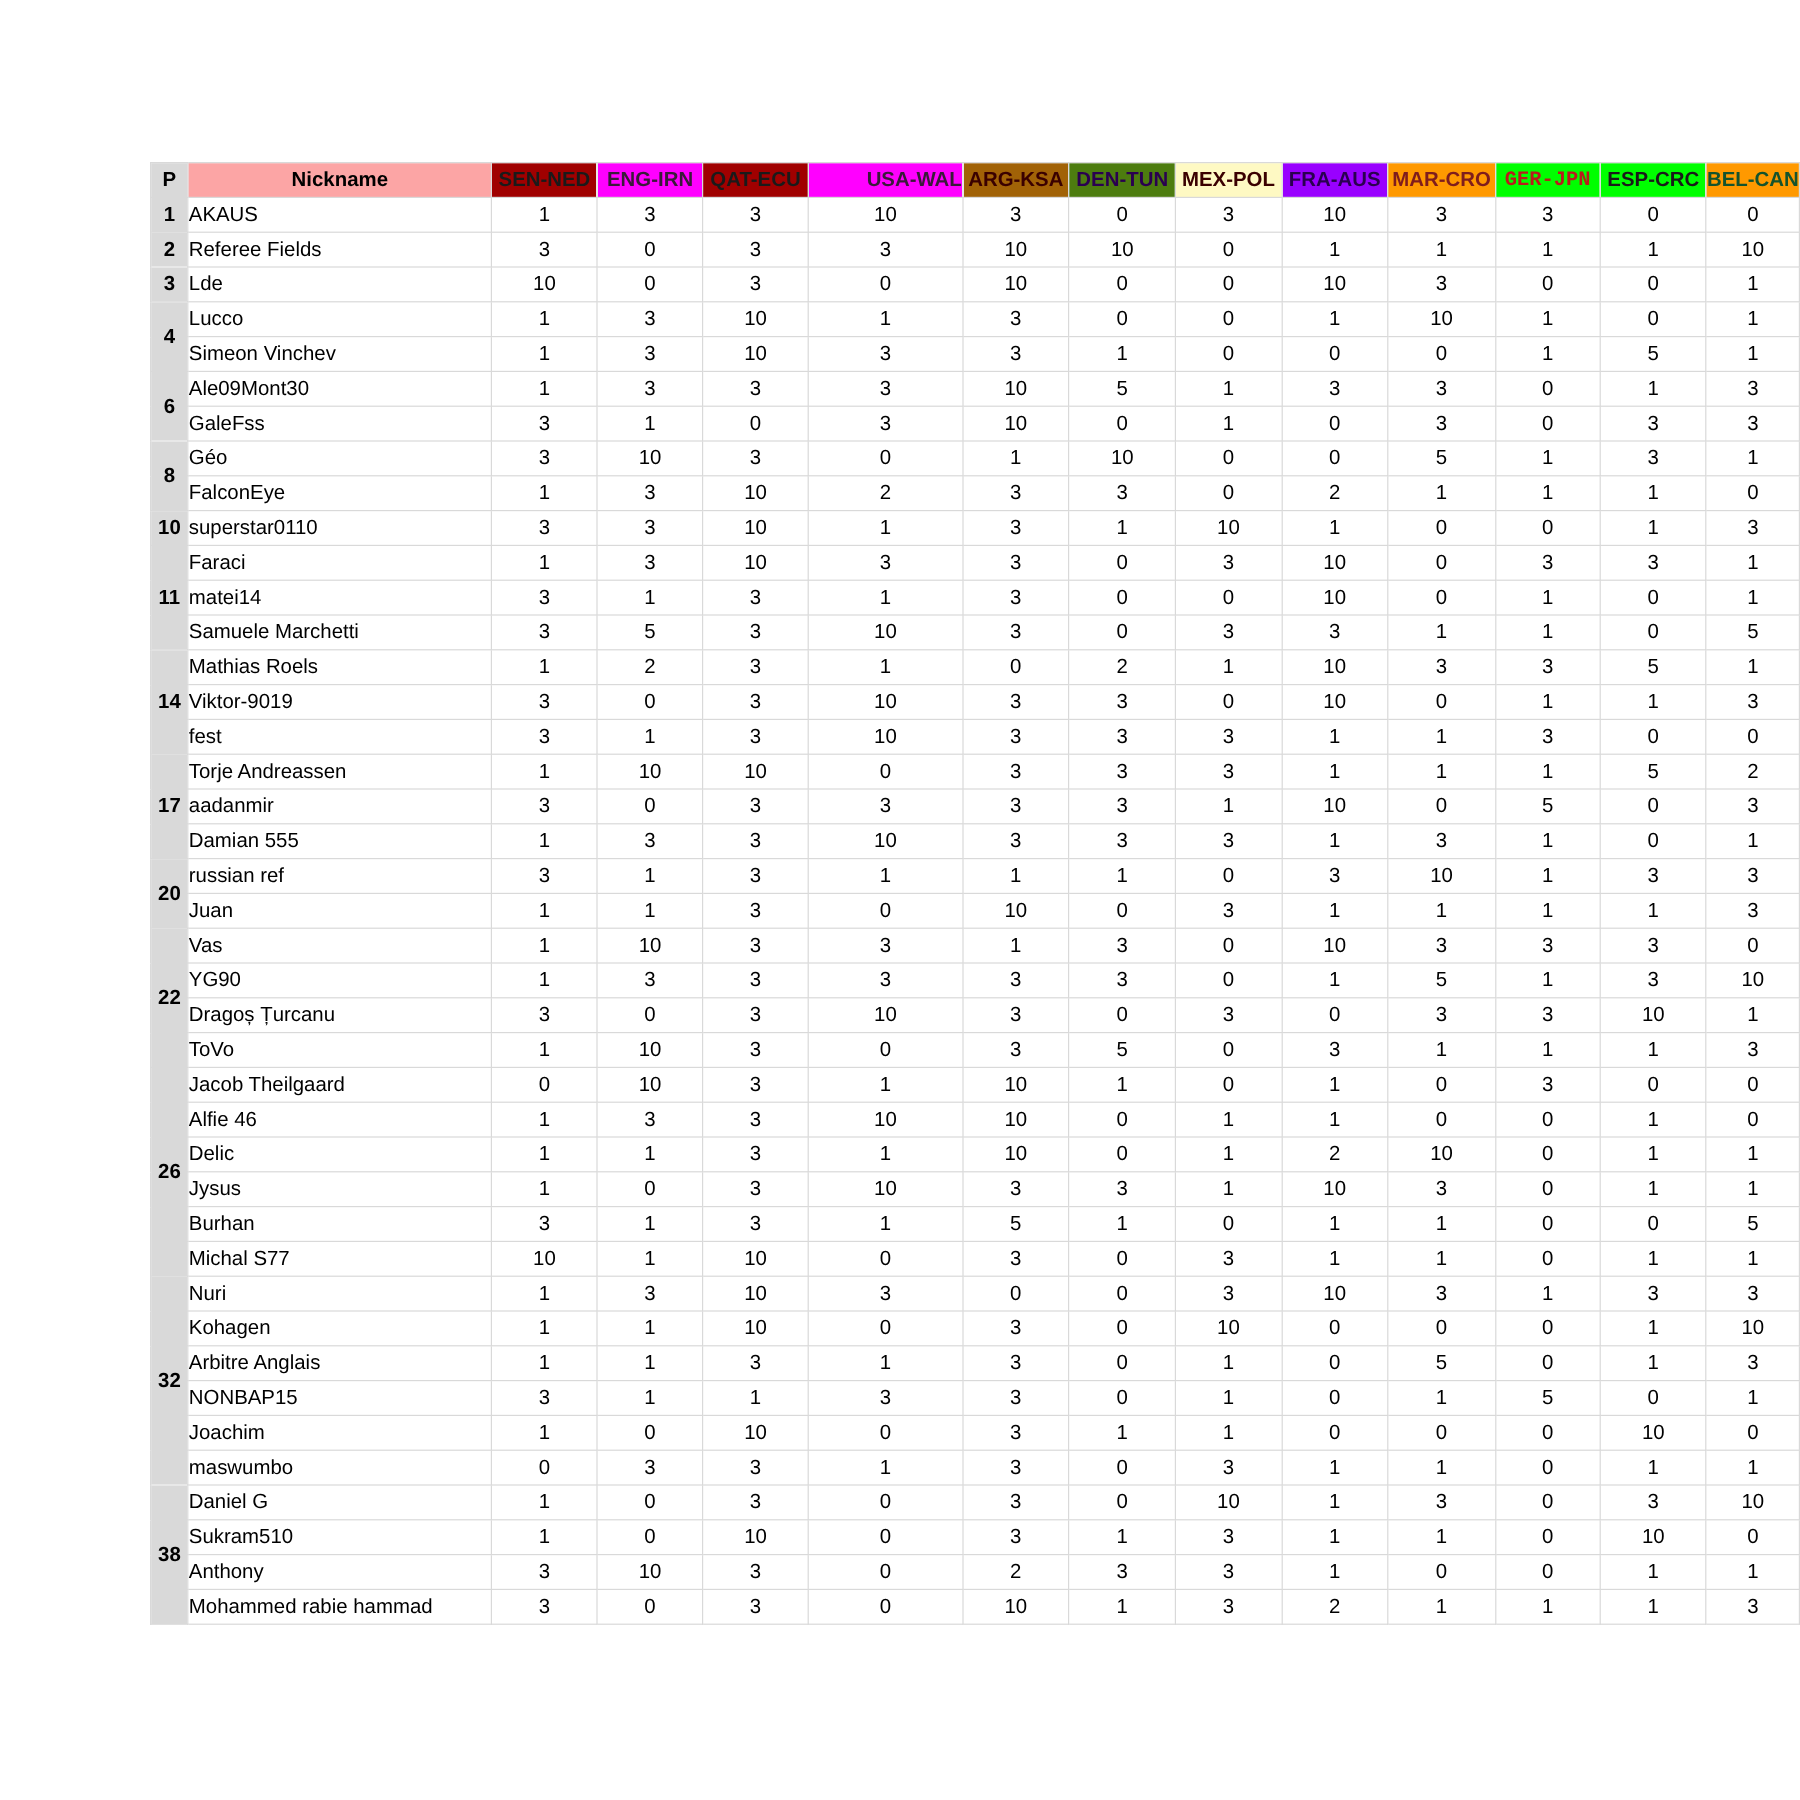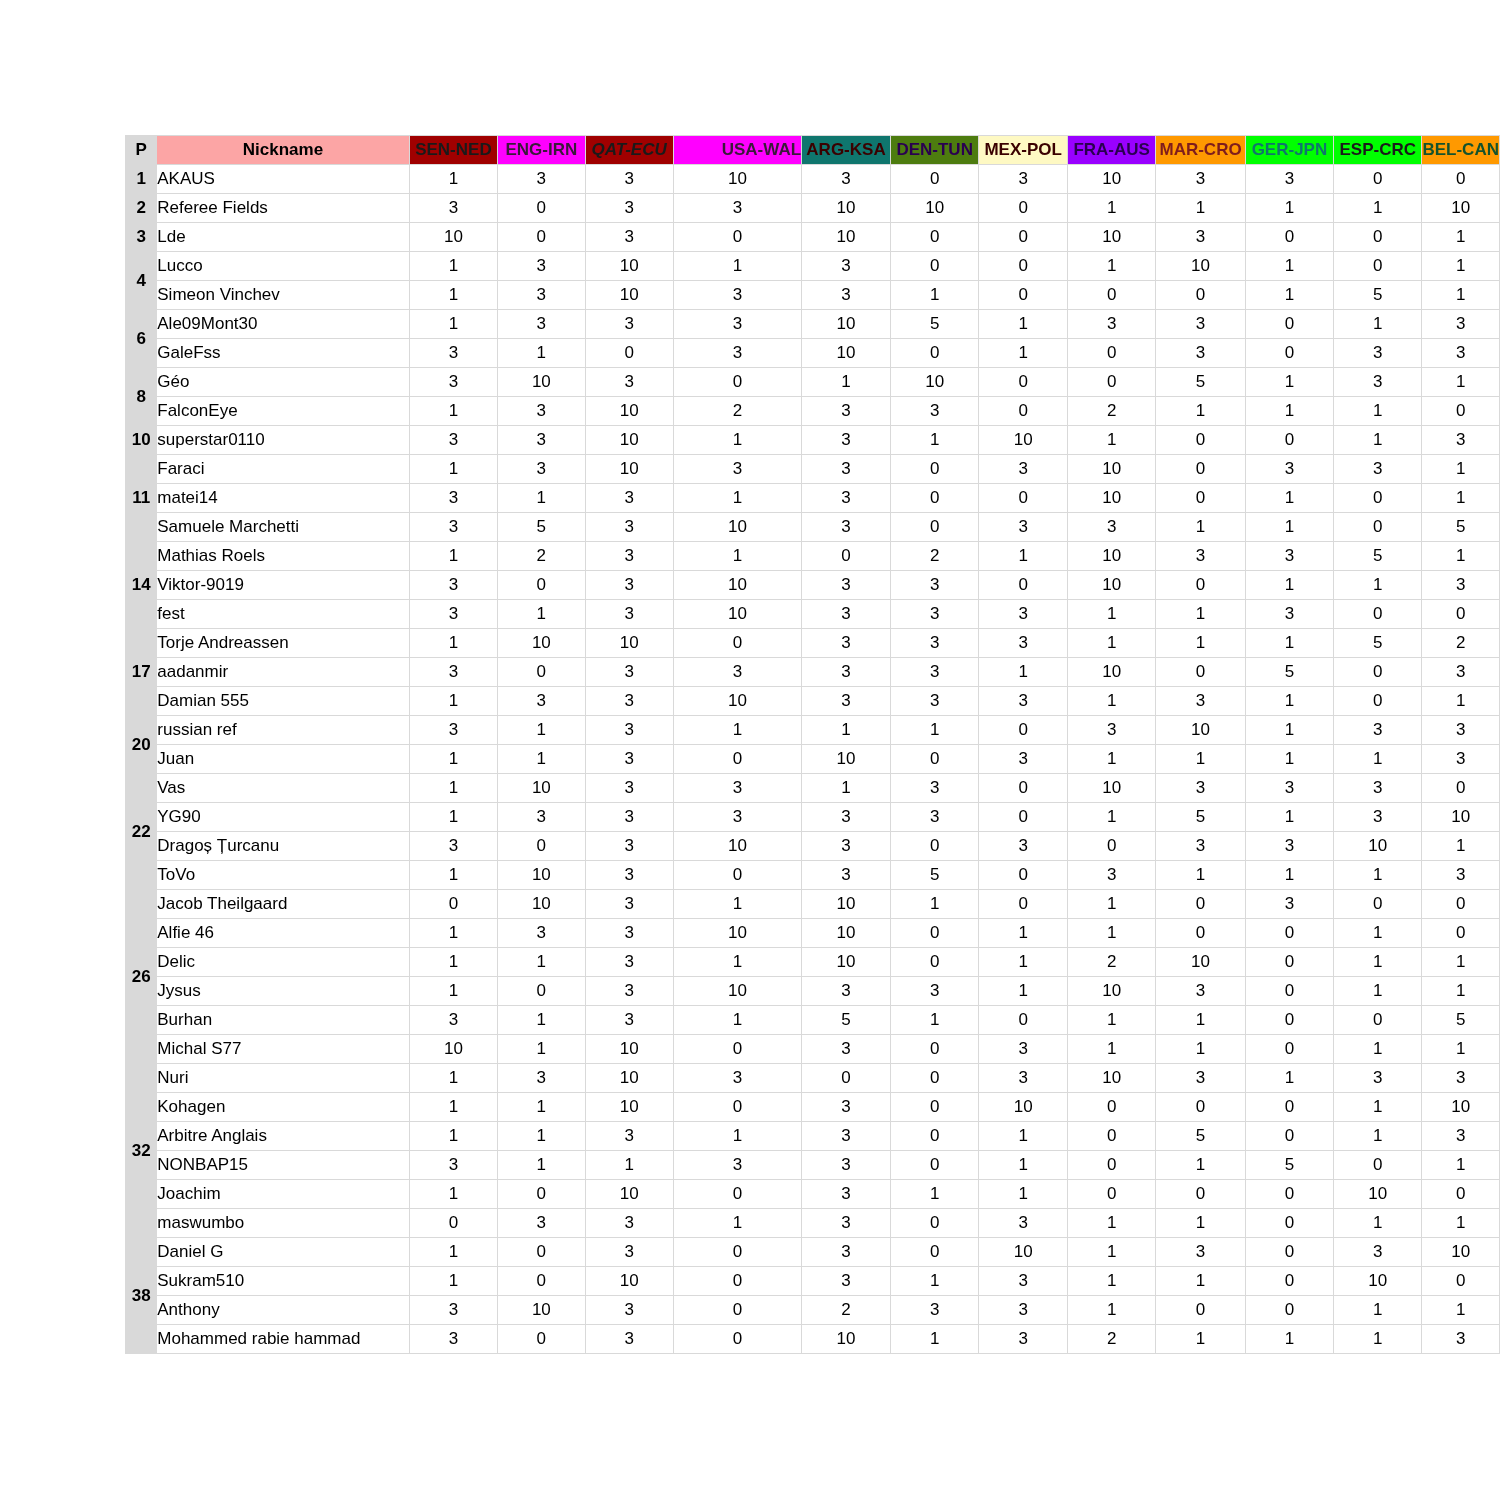--- a/index.html
+++ b/index.html
@@ -38,28 +38,28 @@
       <col class="c-val">
       <col class="c-val">
       <col class="c-last">
   </colgroup>
   <thead>
     <tr id="header-row">
       <th class="p-head">P</th>
       <th class="nick-head">Nickname</th>
     <th class="match" style="background: rgb(160, 0, 0); color: rgb(26, 26, 26);">SEN-NED</th>
         <th class="match" style="background: rgb(255, 0, 255); color: rgb(58, 26, 58);">ENG-IRN</th>
-        <th class="match" style="background: rgb(160, 0, 0); color: rgb(26, 26, 26); font-style: italic;">QAT-ECU</th>
+        <th class="match" style="background: rgb(160, 0, 0); color: rgb(26, 26, 26);">QAT-ECU</th>
         <th class="match" style="background: rgb(255, 0, 255); color: rgb(58, 26, 58); padding-left: 48px;">USA-WAL</th>
-        <th class="match" style="background: #0f766e; color: rgb(58, 0, 0);">ARG-KSA</th>
+        <th class="match" style="background: #a16207; color: rgb(58, 0, 0);">ARG-KSA</th>
         <th class="match" style="background: #4d7c0f; color: rgb(42, 0, 80); text-align: center;">DEN-TUN</th>
         <th class="match" style="background: #fef9c3; color: rgb(58, 0, 0);">MEX-POL</th>
         <th class="match" style="background: rgb(153, 0, 255); color: rgb(42, 0, 80);">FRA-AUS</th>
         <th class="match" style="background: rgb(255, 153, 0); color: #7f1d1d;">MAR-CRO</th>
-        <th class="match" style="background: rgb(0, 255, 0); color: #0f766e;">GER-JPN</th>
+        <th class="match" style="background: rgb(0, 255, 0); color: #b91c1c; font-family: Liberation Mono, monospace;">GER-JPN</th>
         <th class="match" style="background: rgb(0, 255, 0); color: rgb(26, 26, 26);">ESP-CRC</th>
         <th class="match" style="background: rgb(255, 153, 0); color: #14532d;">BEL-CAN</th>
       </tr>
   </thead>
   <tbody id="sheet-body">
       <tr class="grp-start">
         <td class="p-cell" rowspan="1">1</td>
         <td class="nick">AKAUS</td>
         <td class="val">1</td>
         <td class="val">3</td>

